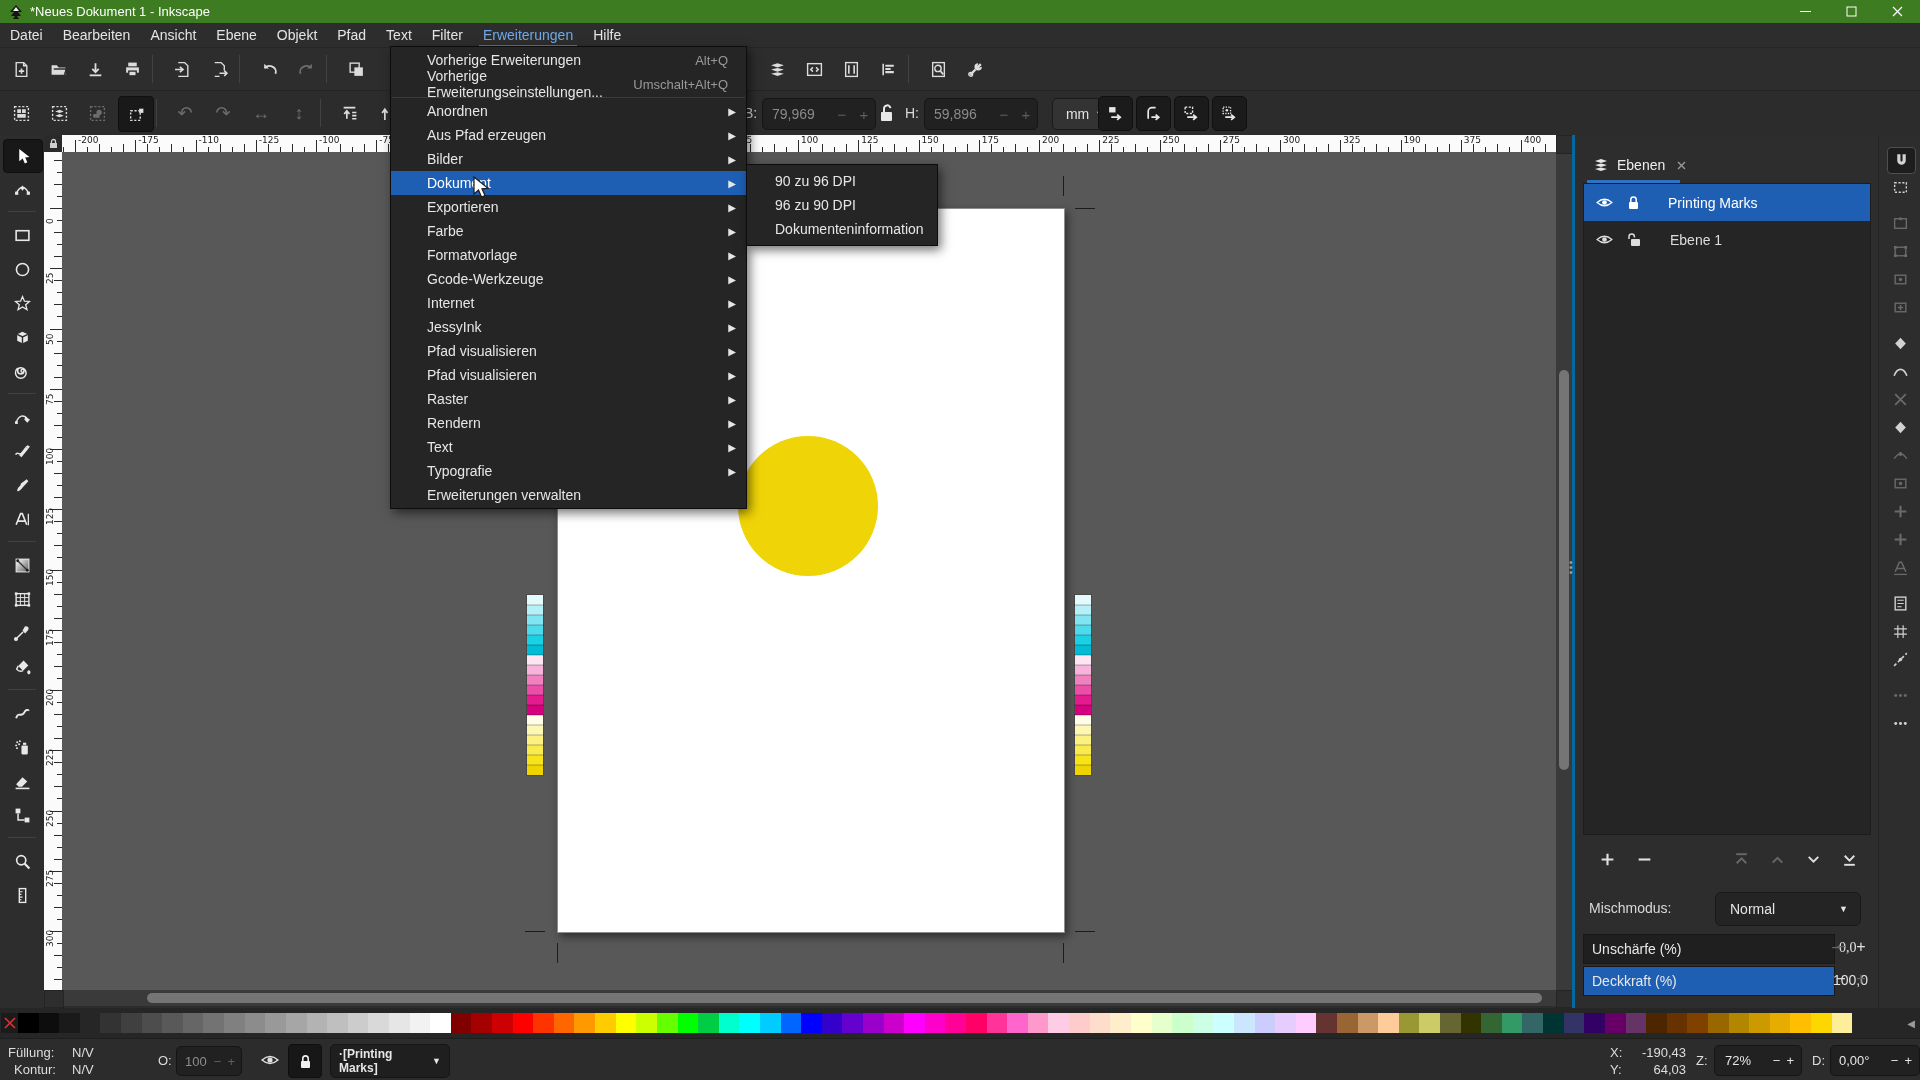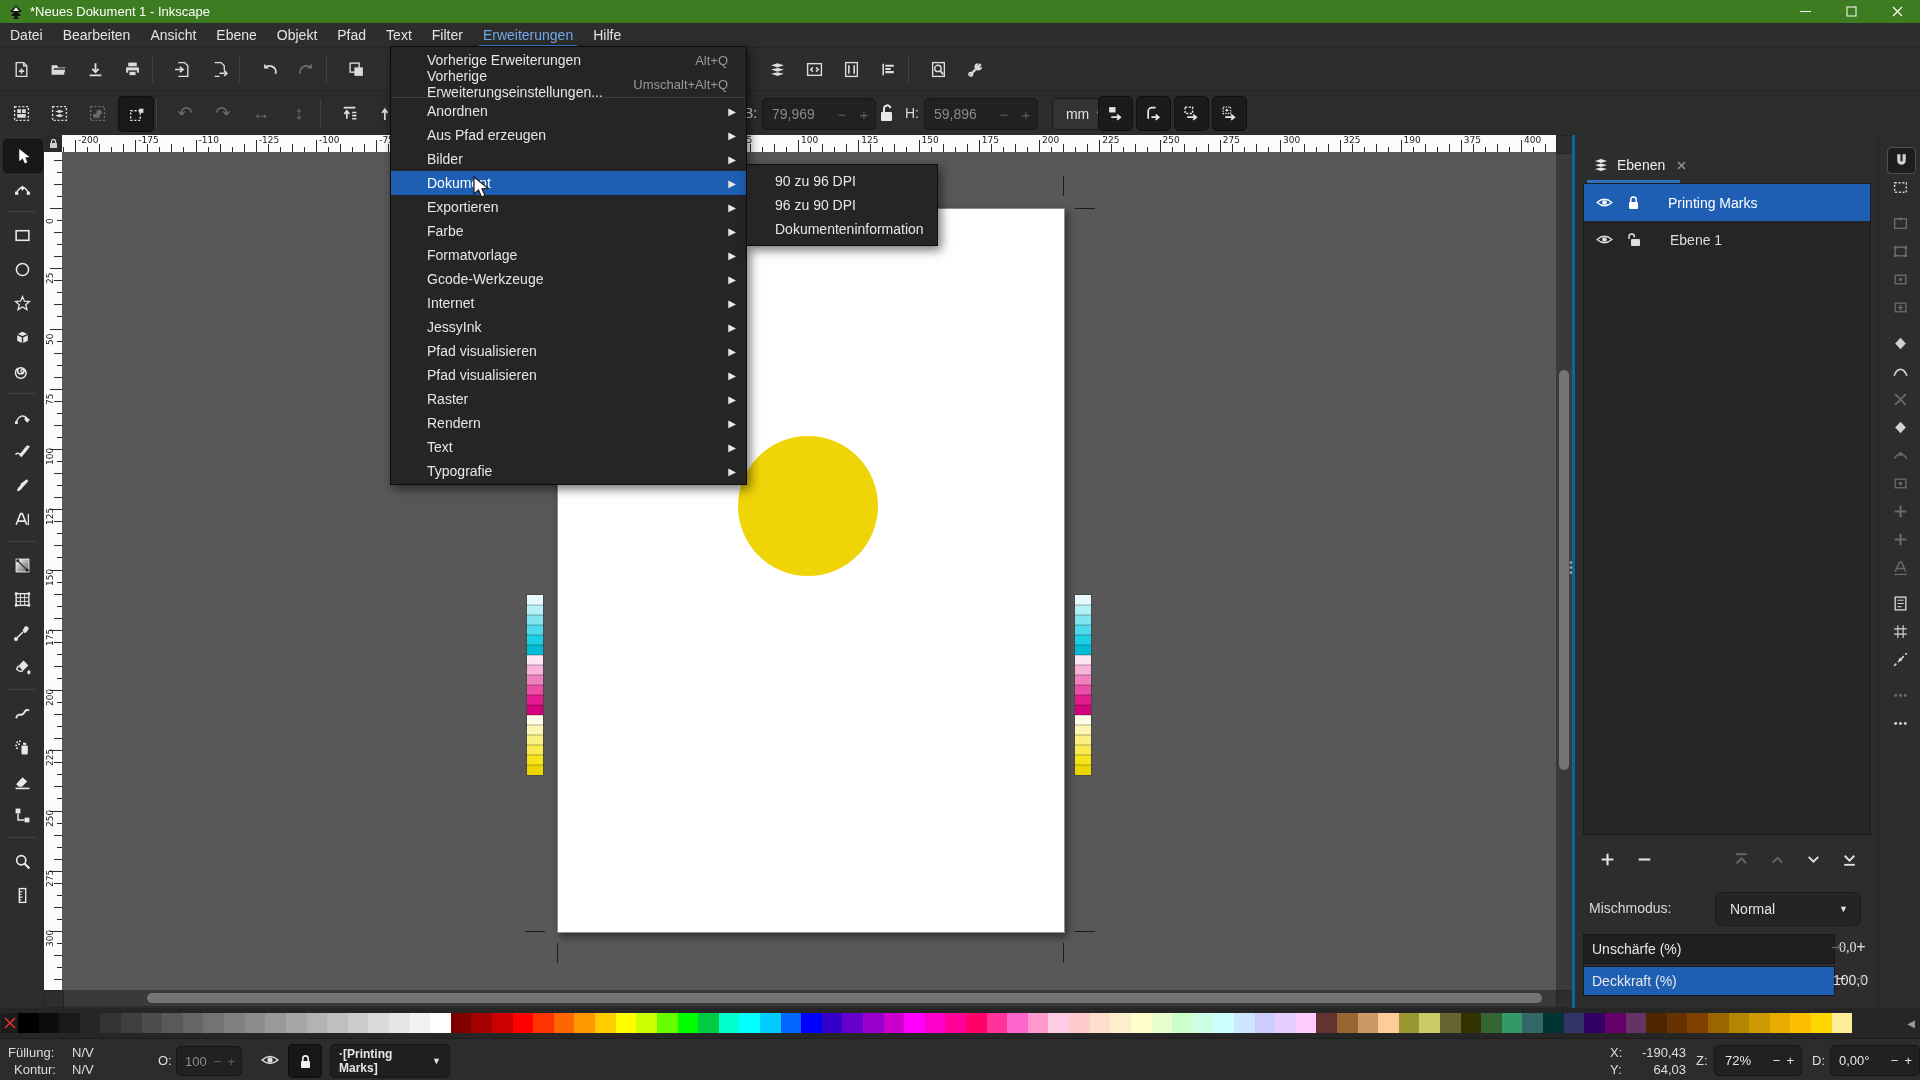--- a/index.html
+++ b/index.html
@@ -1244,20 +1244,23 @@
         <span class="arrow">▶</span>
       </div>
       <div class="menu-item">
         <span>Text</span>
         <span class="arrow">▶</span>
       </div>
       <div class="menu-item">
         <span>Typografie</span>
         <span class="arrow">▶</span>
       </div>
+      <div class="menu-item">
+        <span>Erweiterungen verwalten</span>
+      </div>
     </div>
   <div class="submenu" id="submenu">
       <div class="menu-item">
         <span>90 zu 96 DPI</span>
       </div>
       <div class="menu-item">
         <span>96 zu 90 DPI</span>
       </div>
       <div class="menu-item">
         <span>Dokumenteninformation</span>

